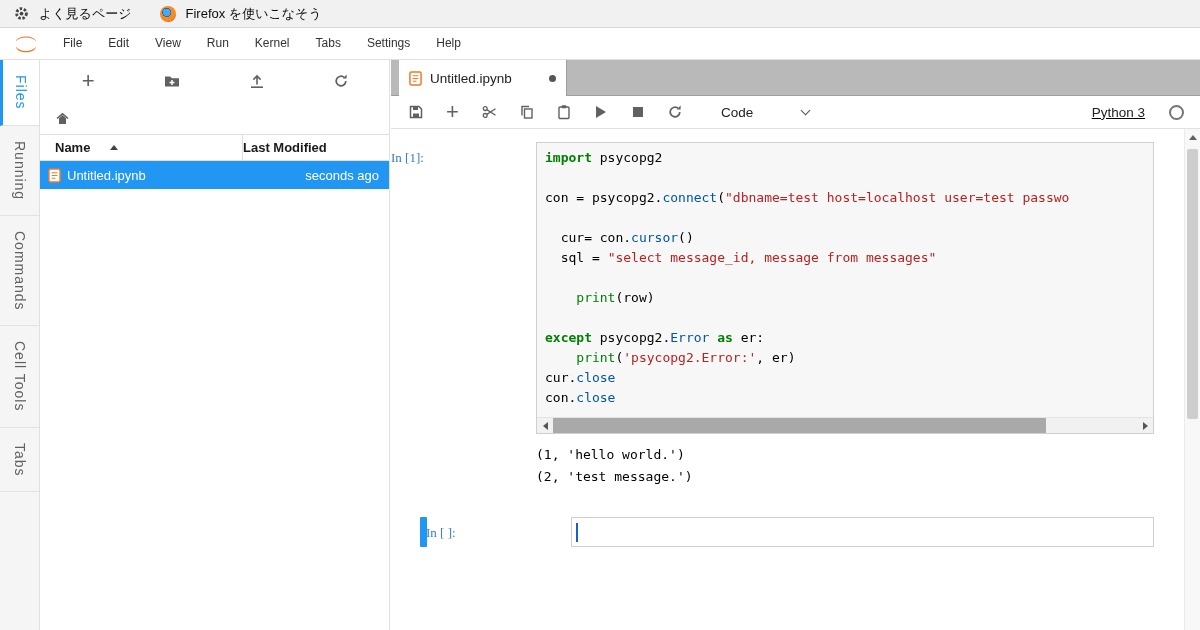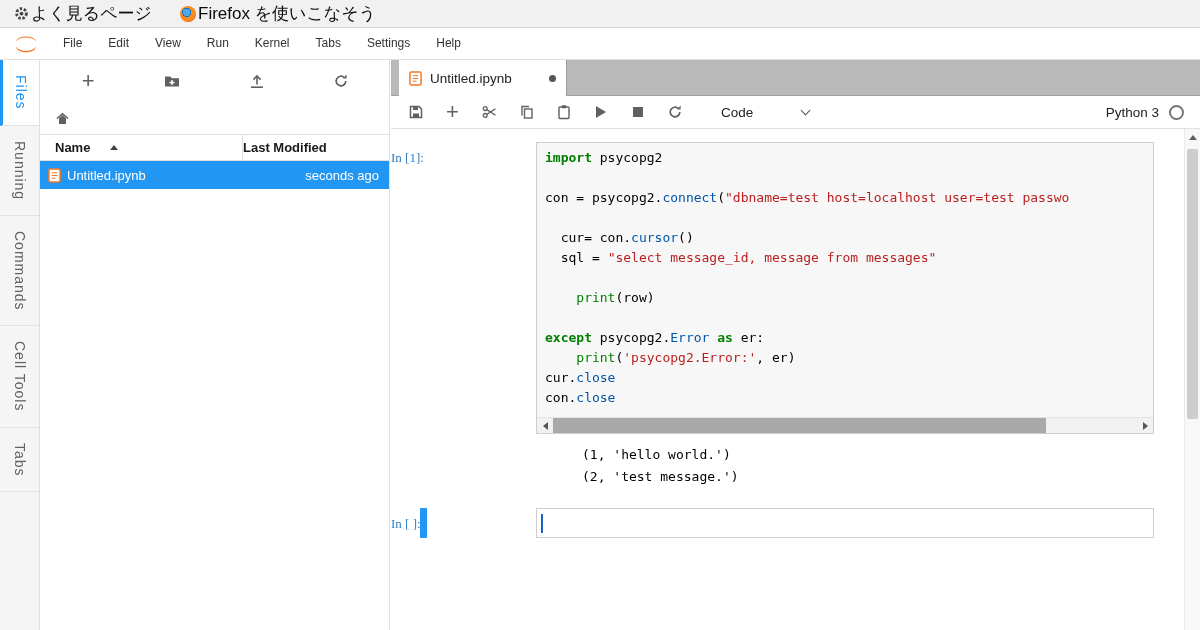--- a/index.html
+++ b/index.html
@@ -4,21 +4,21 @@
 <style>
   * { box-sizing: border-box; margin: 0; padding: 0; }
   html,body { width:1200px; height:630px; overflow:hidden; }
   body { font-family:"Liberation Sans", sans-serif; background:#fff; position:relative; }
   #screen { position:absolute; inset:0; width:1200px; height:630px; background:#fff; }
 
   
   .browser-bar { position:absolute; top:0; left:0; right:0; height:28px;
     background:#f1f1f2; border-bottom:1px solid #d7d7db;
     display:flex; align-items:center; padding-left:10px; gap:20px; }
-  .bookmark { display:flex; align-items:center; gap:2px; font-size:17px; color:#0c0c0d; cursor:pointer; padding:2px 4px; }
+  .bookmark { display:flex; align-items:center; gap:10px; font-size:13px; color:#0c0c0d; cursor:pointer; padding:2px 4px; }
   .ff-icon { width:16px; height:16px; border-radius:50%; display:inline-block;
     background: radial-gradient(circle at 42% 40%, #49a8ee 0 28%, #1b6fb5 29% 34%, #f98a1f 35% 68%, #e3570e 69% 100%); }
 
   
   .menubar { position:absolute; top:28px; left:0; right:0; height:32px; background:#fff;
     border-bottom:1px solid #e0e0e0; display:flex; align-items:center; }
   .logo { margin:0 10px 0 12px; display:flex; align-items:center; }
   .menu-item { padding:0 13px; font-size:12px; color:#333; line-height:31px; cursor:pointer; }
 
   
@@ -48,21 +48,21 @@
     display:flex; align-items:center; gap:8px; padding:0 10px; font-size:13.5px; color:#212121; cursor:pointer; }
   .doc-tab .row-name { flex:1; }
   .dot { width:7px; height:7px; border-radius:50%; background:#565656; }
 
   .nbtoolbar { height:33px; background:#fff; border-bottom:1px solid #e0e0e0; display:flex; align-items:center; padding:0 16px 0 6px; }
   .tb-btn { width:37px; height:30px; display:flex; align-items:center; justify-content:center; cursor:pointer; color:#616161; }
   .run-tri { width:0; height:0; border-left:10px solid #616161; border-top:6px solid transparent; border-bottom:6px solid transparent; }
   .stop-sq { width:10px; height:10px; background:#616161; }
   .celltype { margin-left:28px; width:88px; display:flex; justify-content:space-between; align-items:center; font-size:13.5px; color:#212121; cursor:pointer;gap:16px; }
   .chev-down { width:7px; height:7px; border-right:1.6px solid #555; border-bottom:1.6px solid #555; transform:rotate(45deg); margin-top:-4px; }
-  .kernel-area { margin-left:auto; display:flex; gap:10px; }
+  .kernel-area { margin-left:auto; display:flex; gap:24px;text-decoration:underline; }
   .kernel-name { font-size:13.5px; color:#212121; }
   .kernel-status { width:15px; height:15px; border:2px solid #757575; border-radius:50%; background:#fff; cursor:pointer; }
 
   
   .nbcontent { position:absolute; top:69px; left:0; right:16px; bottom:0; background:#fff; overflow:hidden; }
   .cell { display:flex; }
   .code-cell { margin-top:13px; }
   .prompt-col { width:145px; flex:none; text-align:left; padding:6px 10px 0 0;
     font-family:Liberation Serif, serif; font-size:13px; line-height:20px; color:#307fc1; }
   .prompt-col.outp { color:#bf5b3d; }
@@ -75,26 +75,26 @@
   .tok-prop { color:#0055aa; }
   .tok-pl { color:#000; }
 
   .hscroll { position:relative; height:16px; background:#f1f1f1; border-top:1px solid #e3e3e3; cursor:default; }
   .hs-arrow { position:absolute; top:0; width:16px; height:16px; display:flex; align-items:center; justify-content:center; }
   .hs-arrow.left { left:0; } .hs-arrow.right { right:0; }
   .tri-l { width:0; height:0; border-top:4px solid transparent; border-bottom:4px solid transparent; border-right:5px solid #555; }
   .tri-r { width:0; height:0; border-top:4px solid transparent; border-bottom:4px solid transparent; border-left:5px solid #555; }
   .hs-thumb { position:absolute; left:16px; top:0; height:15px; width:80%; background:#a9a9a9; }
 
-  .out-row { display:flex;gap:46px; }
+  .out-row { display:flex; }
   .out-content { flex:1; font-family:"DejaVu Sans Mono", monospace; font-size:13px; line-height:22px; color:#000; padding-top:10px; white-space:pre; }
   .out-row.result .out-content { padding-top:7px; }
   .out-row.result .prompt-col { padding-top:7px; }
 
-  .empty-cell { margin-top:20px; position:relative; }
+  .empty-cell { margin-top:29px; position:relative;padding-left:35px; }
   .collapser { position:absolute; left:29px; top:0; bottom:0; width:7px; background:#2196f3; border-radius:1px; cursor:pointer; }
   .input-box2 { flex:1; margin-right:30px; border:1px solid #cfcfcf; background:#fff; height:30px; cursor:text; }
   .text-cursor { display:inline-block; width:2px; height:19px; background:#1762c4; margin:5px 0 0 4px; }
   .empty-cell .prompt-col { padding-top:6px; }
 
   
   .vscroll { position:absolute; top:69px; right:0; bottom:0; width:16px; background:#f8f8f8; border-left:1px solid #ebebeb; }
   .vs-arrow-up { position:absolute; top:6px; left:4px; width:0; height:0; border-left:4px solid transparent; border-right:4px solid transparent; border-bottom:5px solid #606060; }
   .vs-thumb { position:absolute; top:20px; left:2px; width:11px; height:270px; background:#cdcdcd; border-radius:2px; }
 </style>

